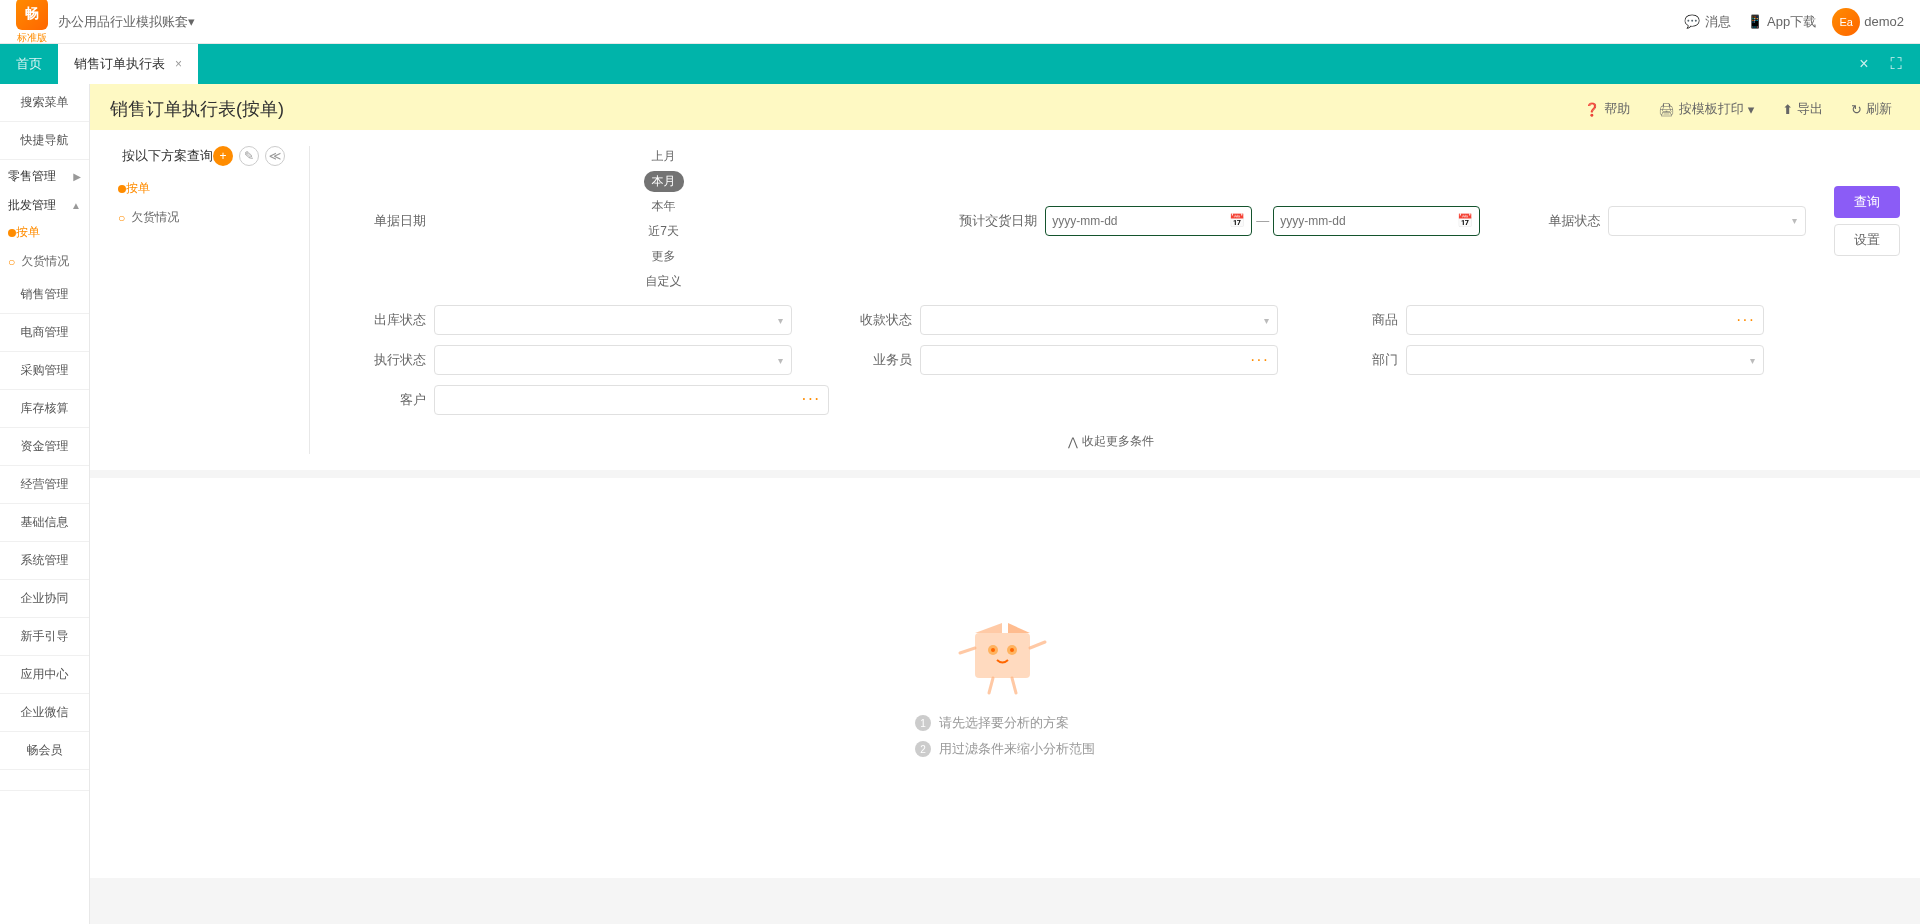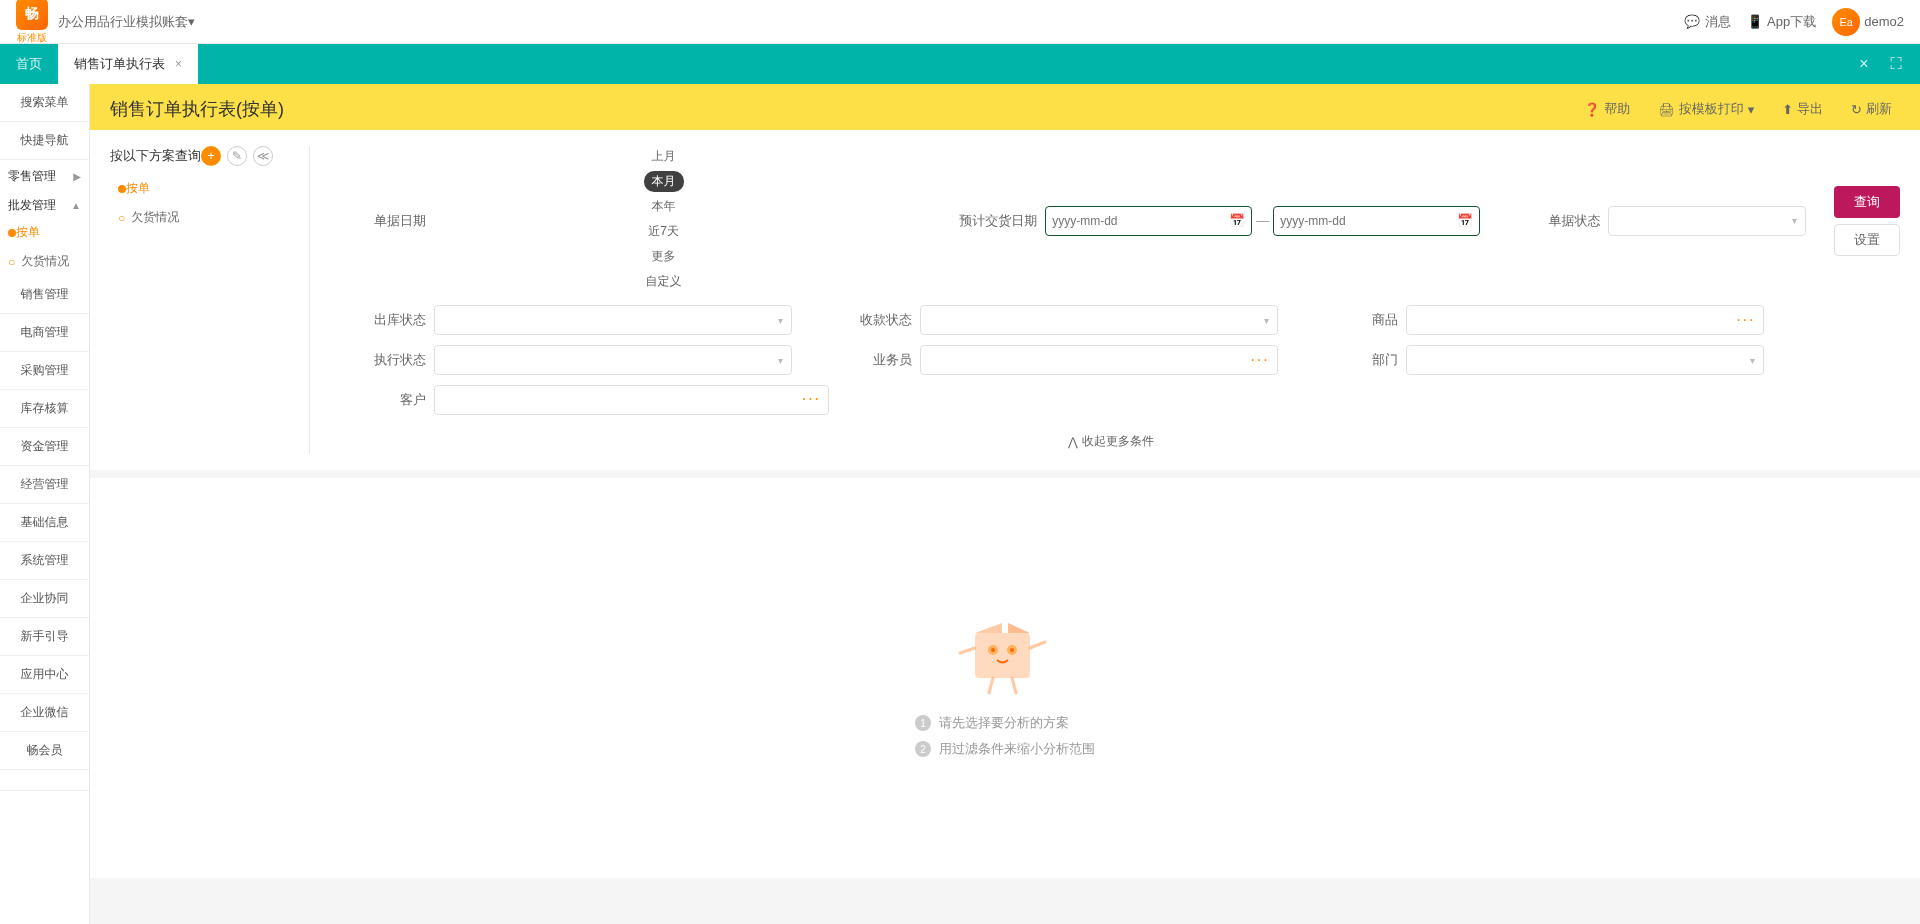--- a/index.html
+++ b/index.html
@@ -117,21 +117,21 @@
       background: #f5f5f5;
       padding: 0;
     }
 
     
     .page-header {
       display: flex;
       align-items: center;
       justify-content: space-between;
       padding: 12px 20px 8px;
-      background: #fde047;
+      background: #fef9c3;
     }
     .page-title { font-size: 18px; font-weight: 500; color: #333; }
     .page-actions { display: flex; align-items: center; gap: 12px; }
     .page-action-btn {
       display: flex;
       align-items: center;
       gap: 4px;
       color: #666;
       cursor: pointer;
       font-size: 13px;
@@ -157,21 +157,21 @@
       border-right: 1px solid #e8e8e8;
       padding-right: 12px;
     }
 
     .filter-left-title {
       font-size: 13px;
       color: #333;
       margin-bottom: 8px;
       display: flex;
       align-items: center;
-      justify-content: flex-start;
+      justify-content: center;
     }
     .filter-left-icons { display: flex; align-items: center; gap: 6px; }
     .filter-icon-btn {
       width: 20px;
       height: 20px;
       border-radius: 50%;
       display: flex;
       align-items: center;
       justify-content: center;
       cursor: pointer;
@@ -235,40 +235,40 @@
     .date-input-wrap .cal-icon { color: #ff8c00; font-size: 13px; }
     .date-separator { color: #999; }
     .date-quick-btn {
       padding: 2px 6px;
       font-size: 12px;
       color: #666;
       cursor: pointer;
       border-radius: 3px;
     }
     .date-quick-btn.active {
-      background: #404040;
+      background: #737373;
       color: #fff;
       border-radius: 10px;
       padding: 2px 8px;
     }
 
     .collapse-btn {
       display: flex;
       align-items: center;
       justify-content: center;
       gap: 4px;
       color: #666;
       font-size: 12px;
       cursor: pointer;
       padding: 8px 0 4px;
     }
 
     
     .action-btn-primary {
-      background: #be185d;
+      background: #8b5cf6;
       color: #fff;
       border: none;
       border-radius: 4px;
       padding: 6px 20px;
       font-size: 13px;
       cursor: pointer;
       height: 32px;
     }
     .action-btn-secondary {
       background: #fff;

